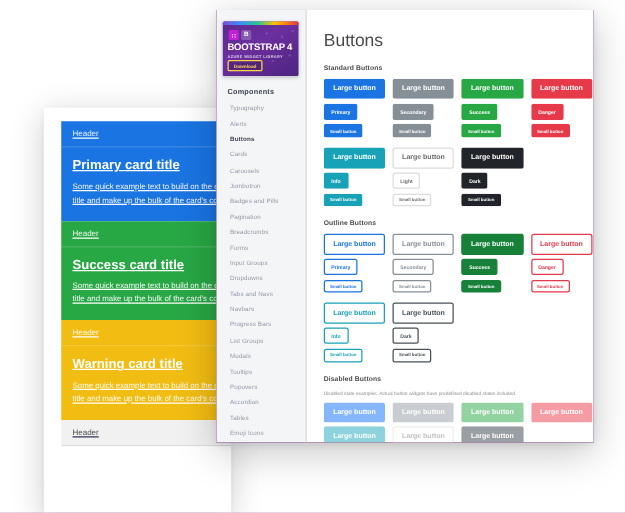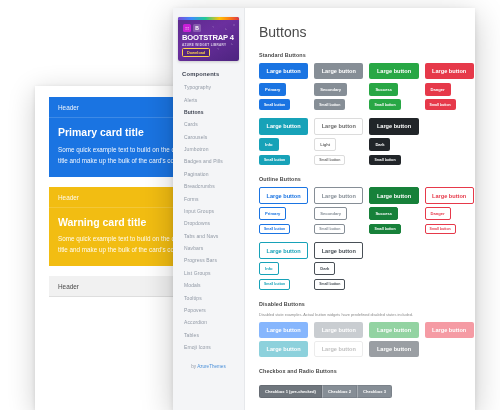--- a/index.html
+++ b/index.html
@@ -23,40 +23,40 @@
     z-index: 1;
   }
   #left-window-inner { width: 190px; padding: 0 0 0 0; }
   .bv-title {
     font-size: 9.5px; color: #3b3b3b; font-weight: 600;
     padding: 16px 0 0 14px; letter-spacing: .2px;
   }
   .card-stack { padding: 11px 0 0 14px; }
   .bgcard {
     width: 152px;
-    margin-bottom: 10px;
     color: #ffffff;
     overflow: hidden;
+    text-decoration: underline;
   }
   .bgcard .ch {
     font-size: 6.4px; padding: 7px 9px 6px 9px;
     border-bottom: 1px solid rgba(255,255,255,0.16);
     color: rgba(255,255,255,0.92);
   }
   .bgcard .cb { padding: 9px 9px 11px 9px; }
   .bgcard .ct { font-size: 10.5px; font-weight: 700; margin: 0 0 5px 0; line-height: 1.1; }
   .bgcard .cp { font-size: 6.3px; line-height: 1.75; color: rgba(255,255,255,0.95); }
   .bgcard.light { color: #32325d; }
   .bgcard.light .ch { color: #4a4a4a; border-bottom: 1px solid rgba(0,0,0,0.08); }
 
   
   #right-window {
     position: absolute;
     left: 173px; top: 8px;
-    width: 302px; height: 402px;
+    width: 302px; height: 346px;
     background: #701a75;
     box-shadow: 0 8px 30px rgba(0,0,0,0.22), 0 2px 6px rgba(0,0,0,0.10);
     display: flex;
     overflow: hidden;
     z-index: 2;
   }
   
   #docs-sidebar {
     width: 72px; flex: 0 0 72px;
     background: #f4f5f7;
@@ -153,20 +153,27 @@
 
 <div id="stage">
 
   <div id="left-window">
     <div id="left-window-inner">
       <div class="card-stack" id="card-stack">
           <div class="bgcard" style="background: rgb(26, 116, 226);">
             <div class="ch">Header</div>
             <div class="cb">
               <div class="ct">Primary card title</div>
+              <div class="cp">Some quick example text to build on the card title and make up the bulk of the card's content.</div>
+            </div>
+          </div>
+          <div class="bgcard" style="background: rgb(40, 167, 69);">
+            <div class="ch">Header</div>
+            <div class="cb">
+              <div class="ct">Success card title</div>
               <div class="cp">Some quick example text to build on the card title and make up the bulk of the card's content.</div>
             </div>
           </div>
           <div class="bgcard" style="background: rgb(242, 189, 18);">
             <div class="ch">Header</div>
             <div class="cb">
               <div class="ct">Warning card title</div>
               <div class="cp">Some quick example text to build on the card title and make up the bulk of the card's content.</div>
             </div>
           </div>

